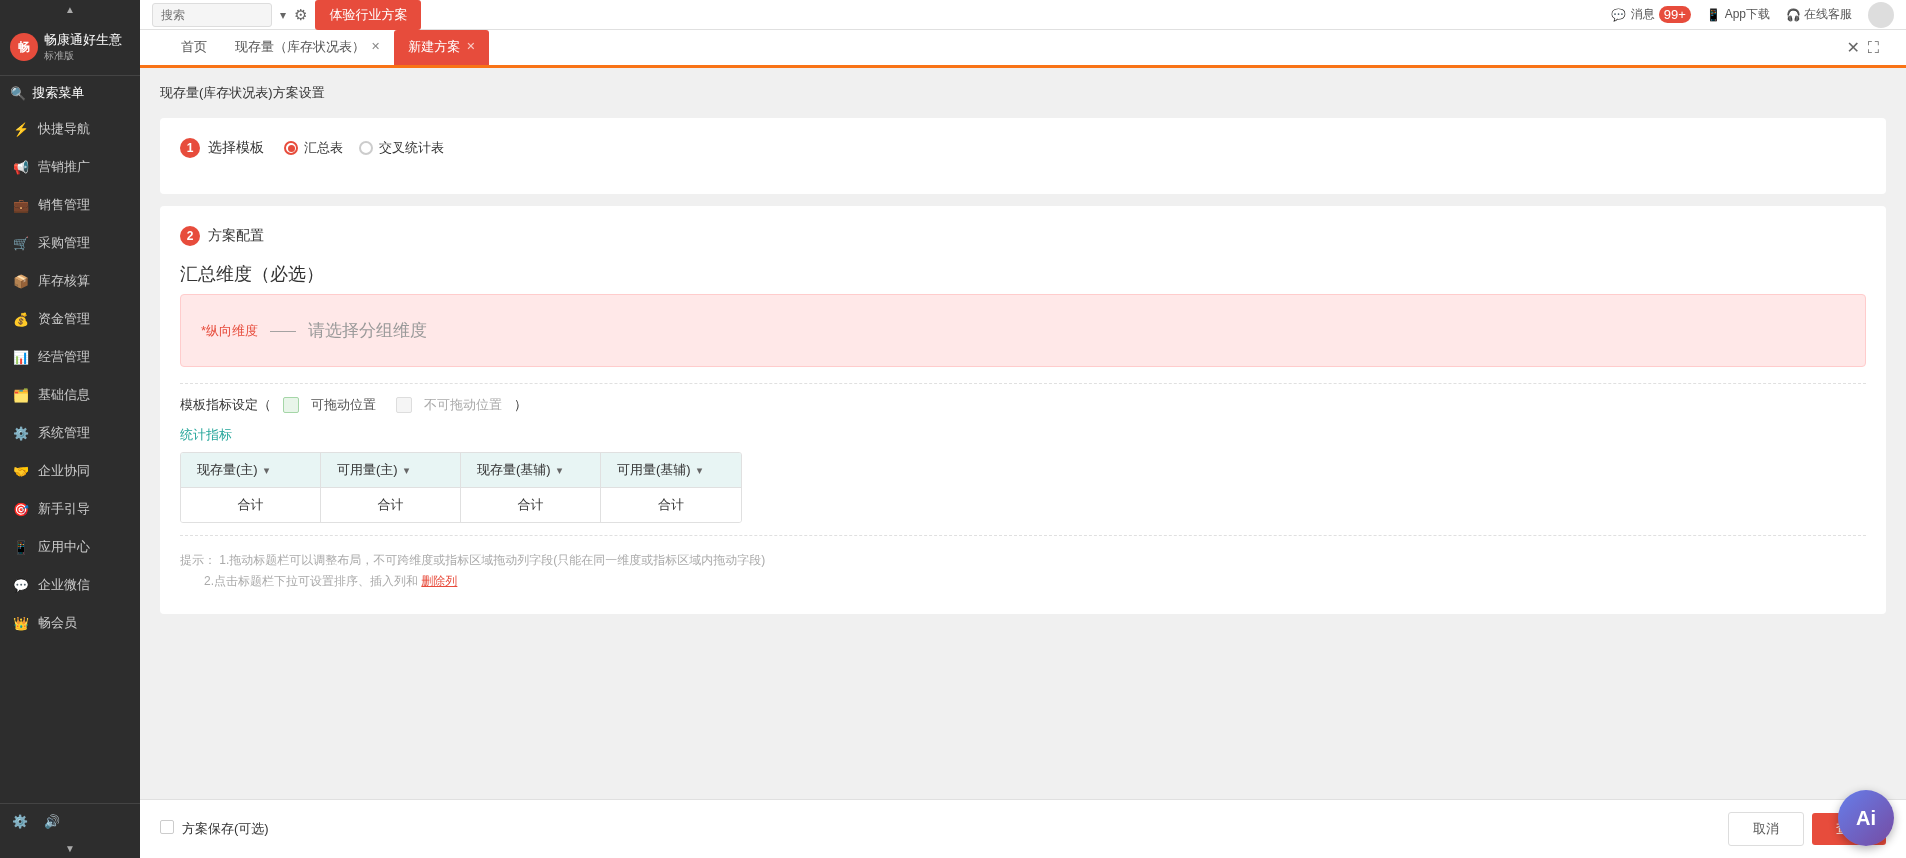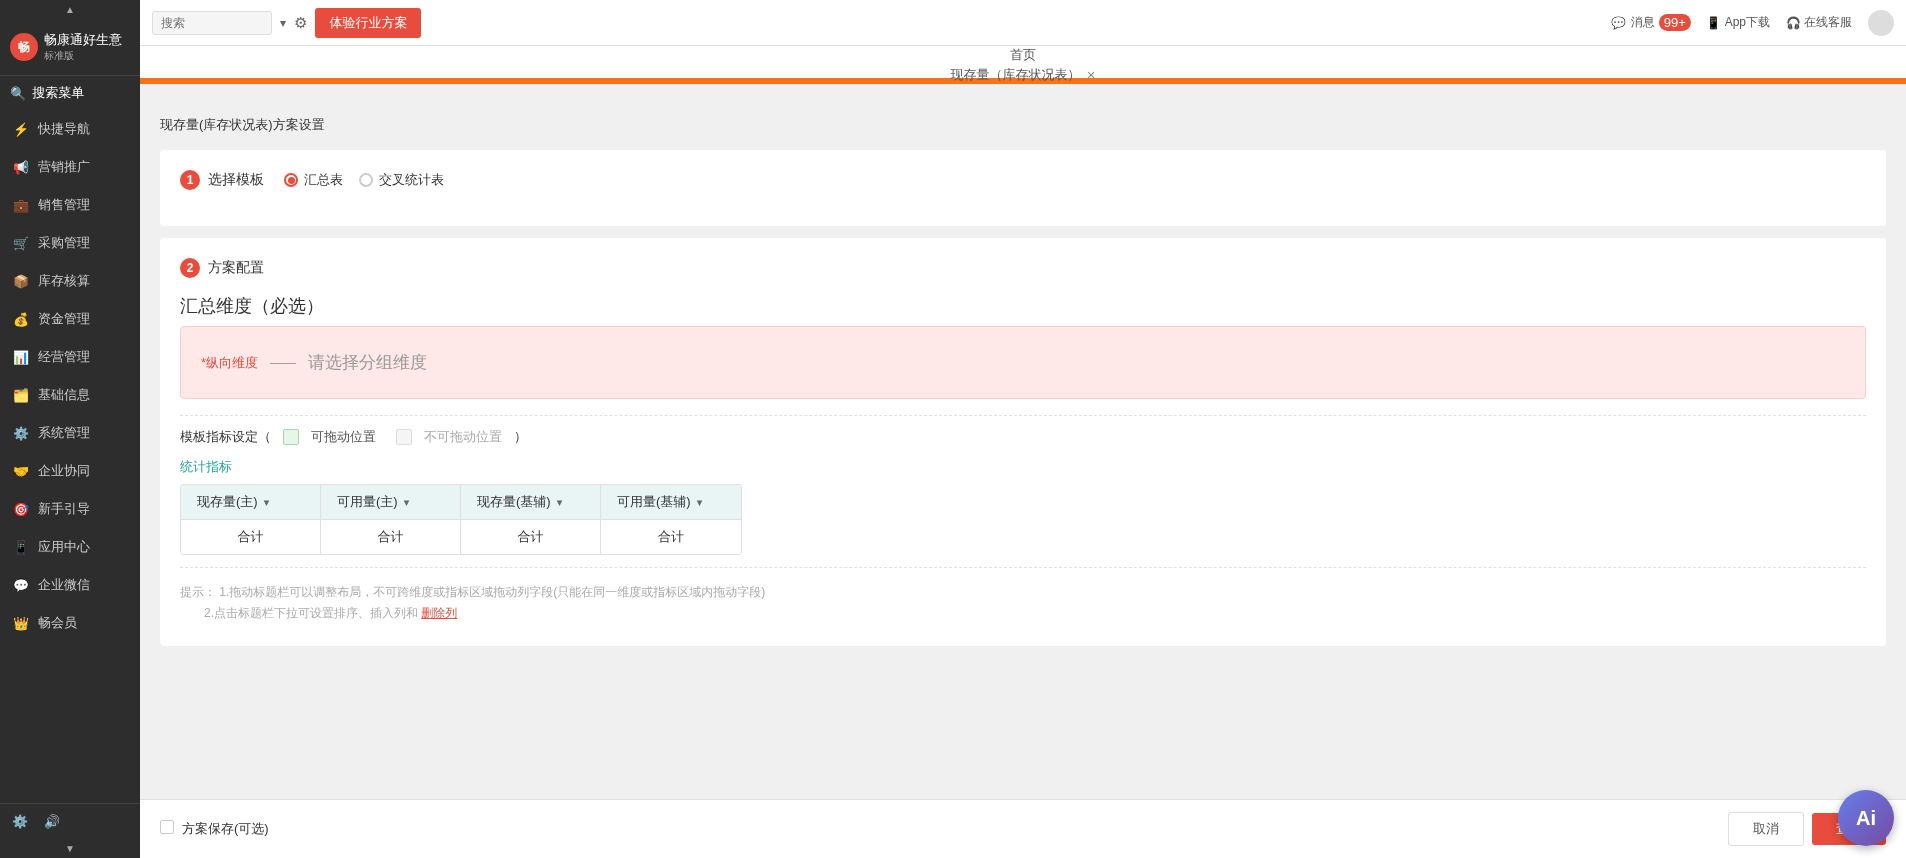--- a/index.html
+++ b/index.html
@@ -67,21 +67,21 @@
       flex: 1;
       display: flex;
       flex-direction: column;
       overflow: hidden;
       background: #f0f0f0;
     }
 
     
     .topbar {
       background: #fff;
-      height: 46px;
+      height: 30px;
       display: flex;
       align-items: center;
       padding: 0 12px;
       gap: 8px;
       border-bottom: 1px solid #e0e0e0;
       flex-shrink: 0;
     }
     .topbar-search {
       background: #f5f5f5;
       border: 1px solid #ddd;
@@ -117,24 +117,23 @@
     .topbar-service { display: flex; align-items: center; gap: 3px; cursor: pointer; color: #555; font-size: 12px; }
     .topbar-user { display: flex; align-items: center; gap: 4px; cursor: pointer; }
     .topbar-avatar { width: 26px; height: 26px; background: #ddd; border-radius: 50%; }
 
     
     .tabs {
       background: #fff;
       display: flex;
       align-items: center;
       padding: 0 27px;
-      border-bottom: 6px solid #f97316;
+      border-bottom: 3px solid #f97316;
       height: 38px;
       flex-shrink: 0;
-      flex-direction: column;
     }
     .tab {
       display: flex; align-items: center; gap: 6px;
       padding: 0 14px;
       height: 100%;
       cursor: pointer;
       font-size: 13px;
       color: #555;
       border-bottom: 2px solid transparent;
     }
@@ -147,21 +146,21 @@
       font-size: 11px;
       cursor: pointer;
       opacity: 0.7;
     }
     .tab-home { color: #555; }
 
     
     .content {
       flex: 1;
       overflow-y: auto;
-      padding: 32px 20px;
+      padding: 16px 20px;
       background: #f0f0f0;
       position: relative;
     }
 
     .page-title { font-size: 13px; color: #333; margin-bottom: 16px; }
 
     .panel {
       background: #fff;
       border-radius: 4px;
       padding: 20px;

